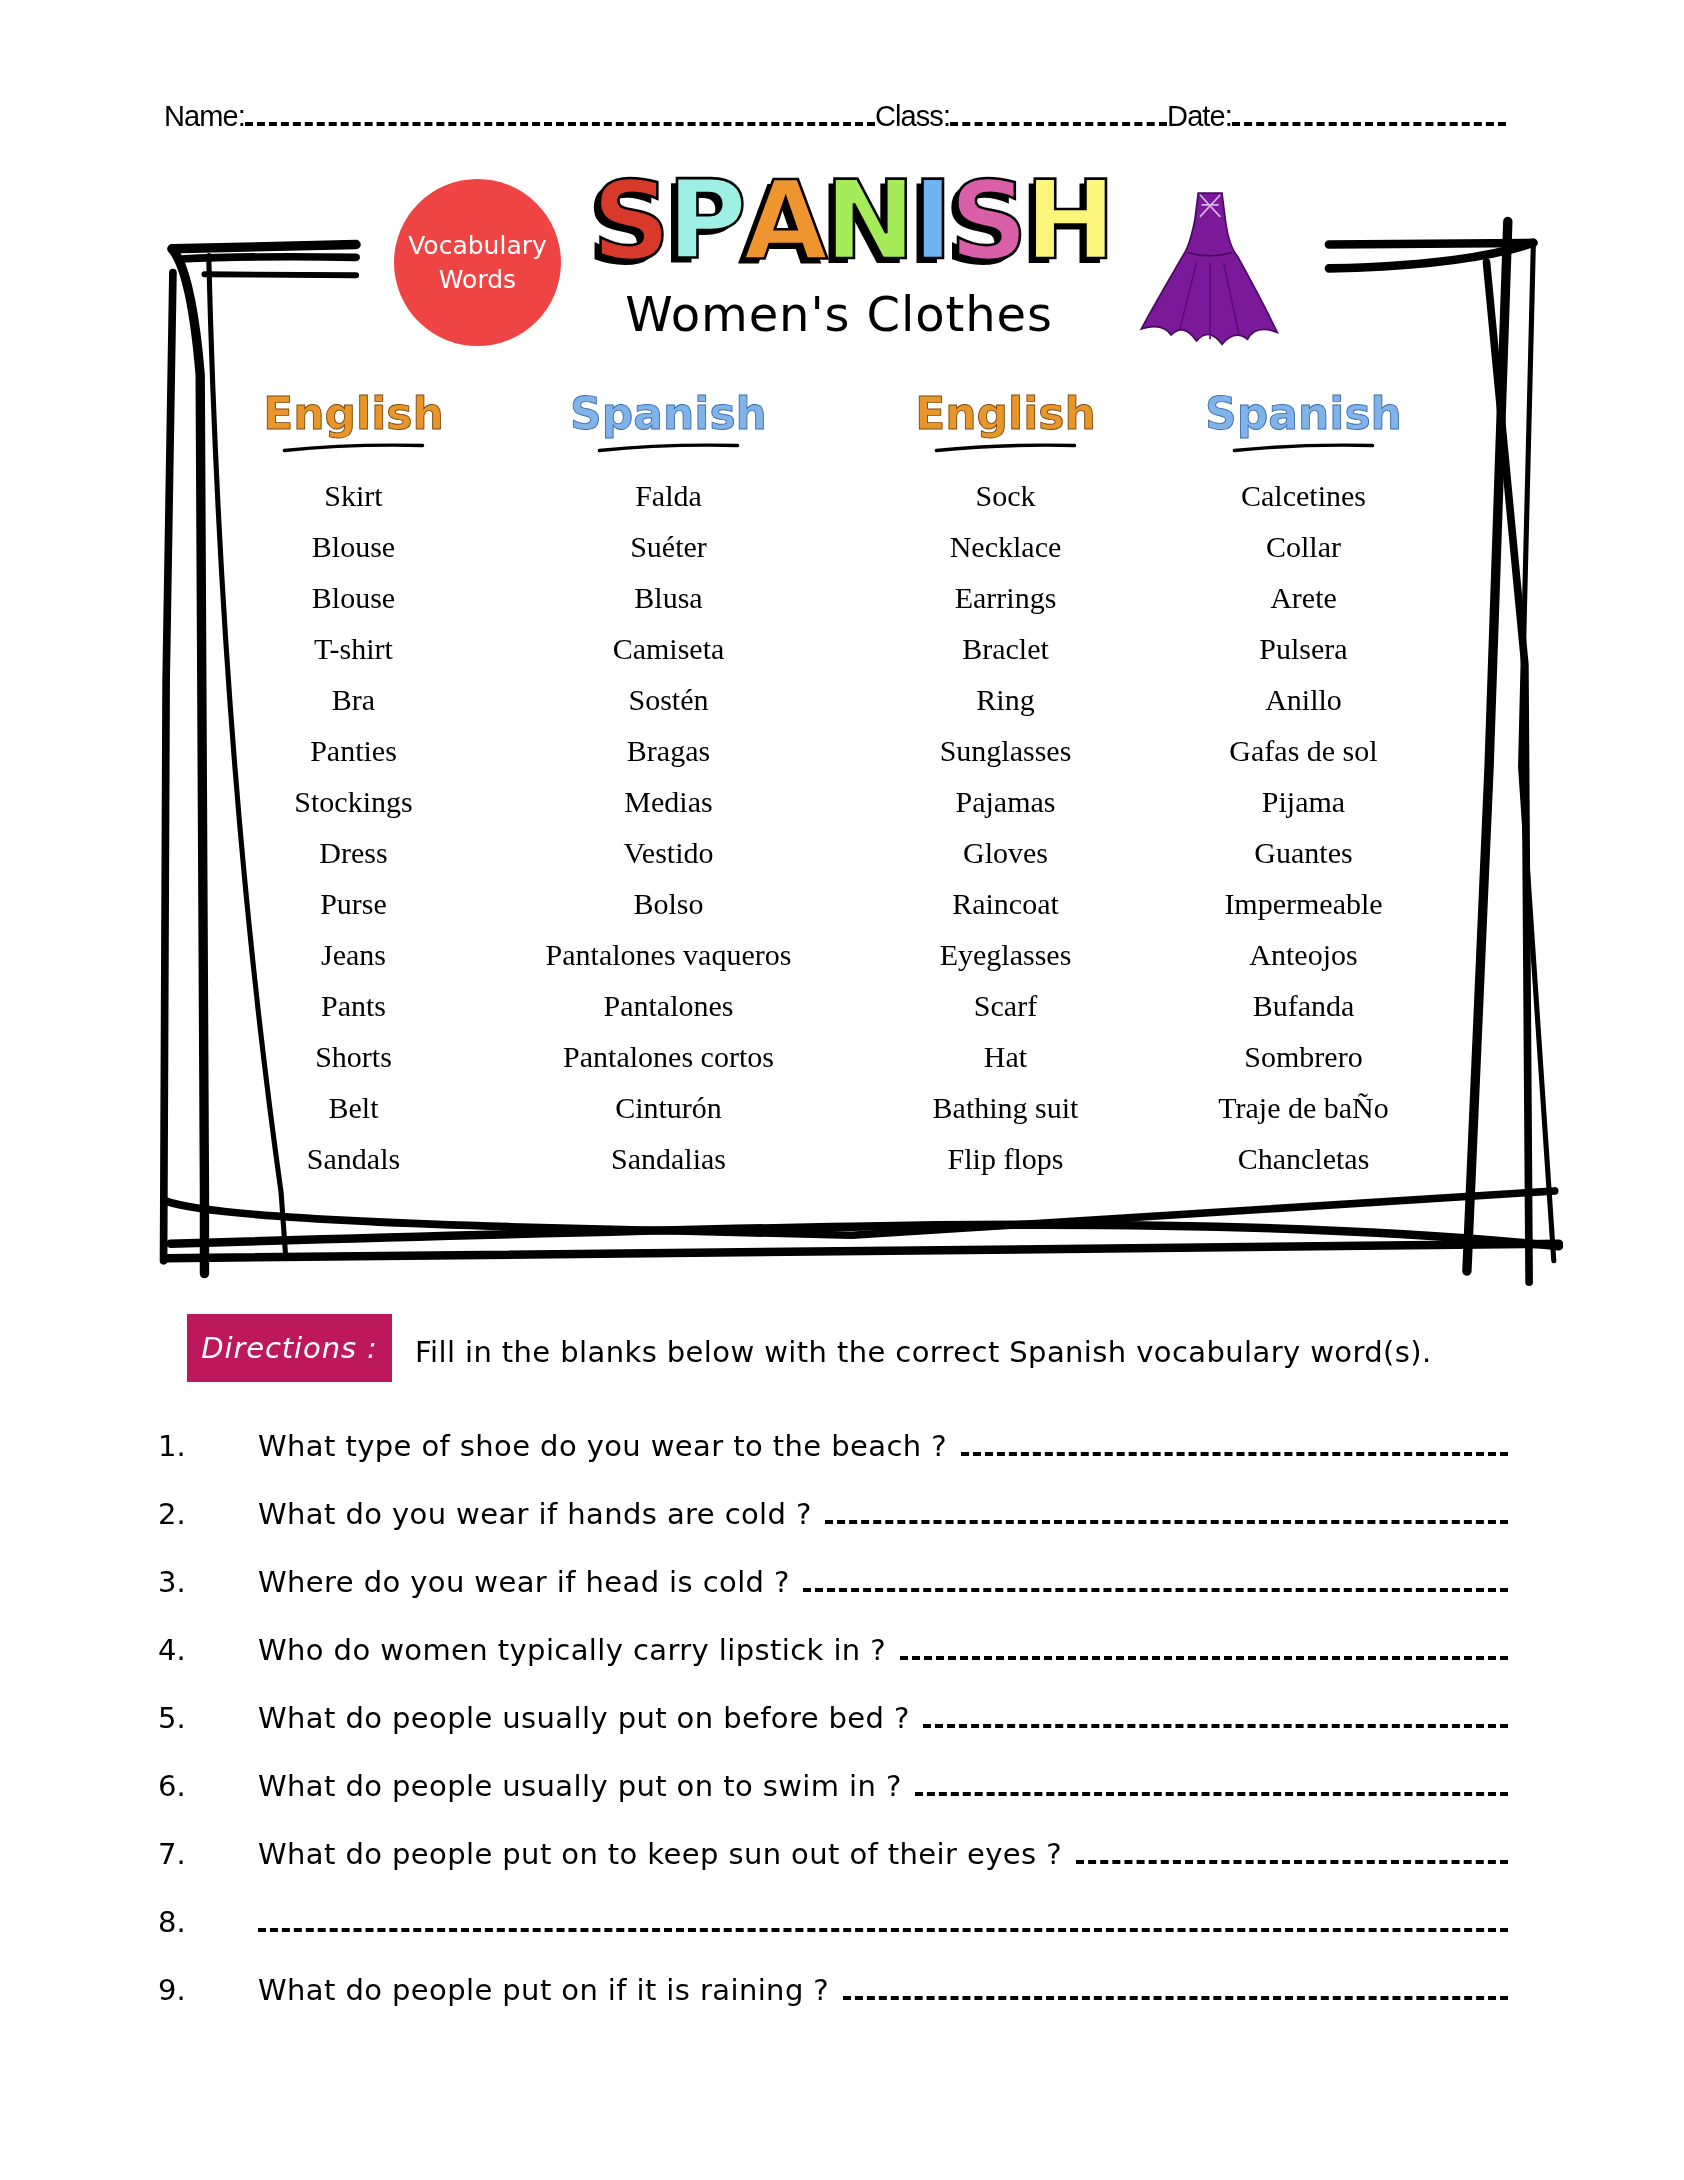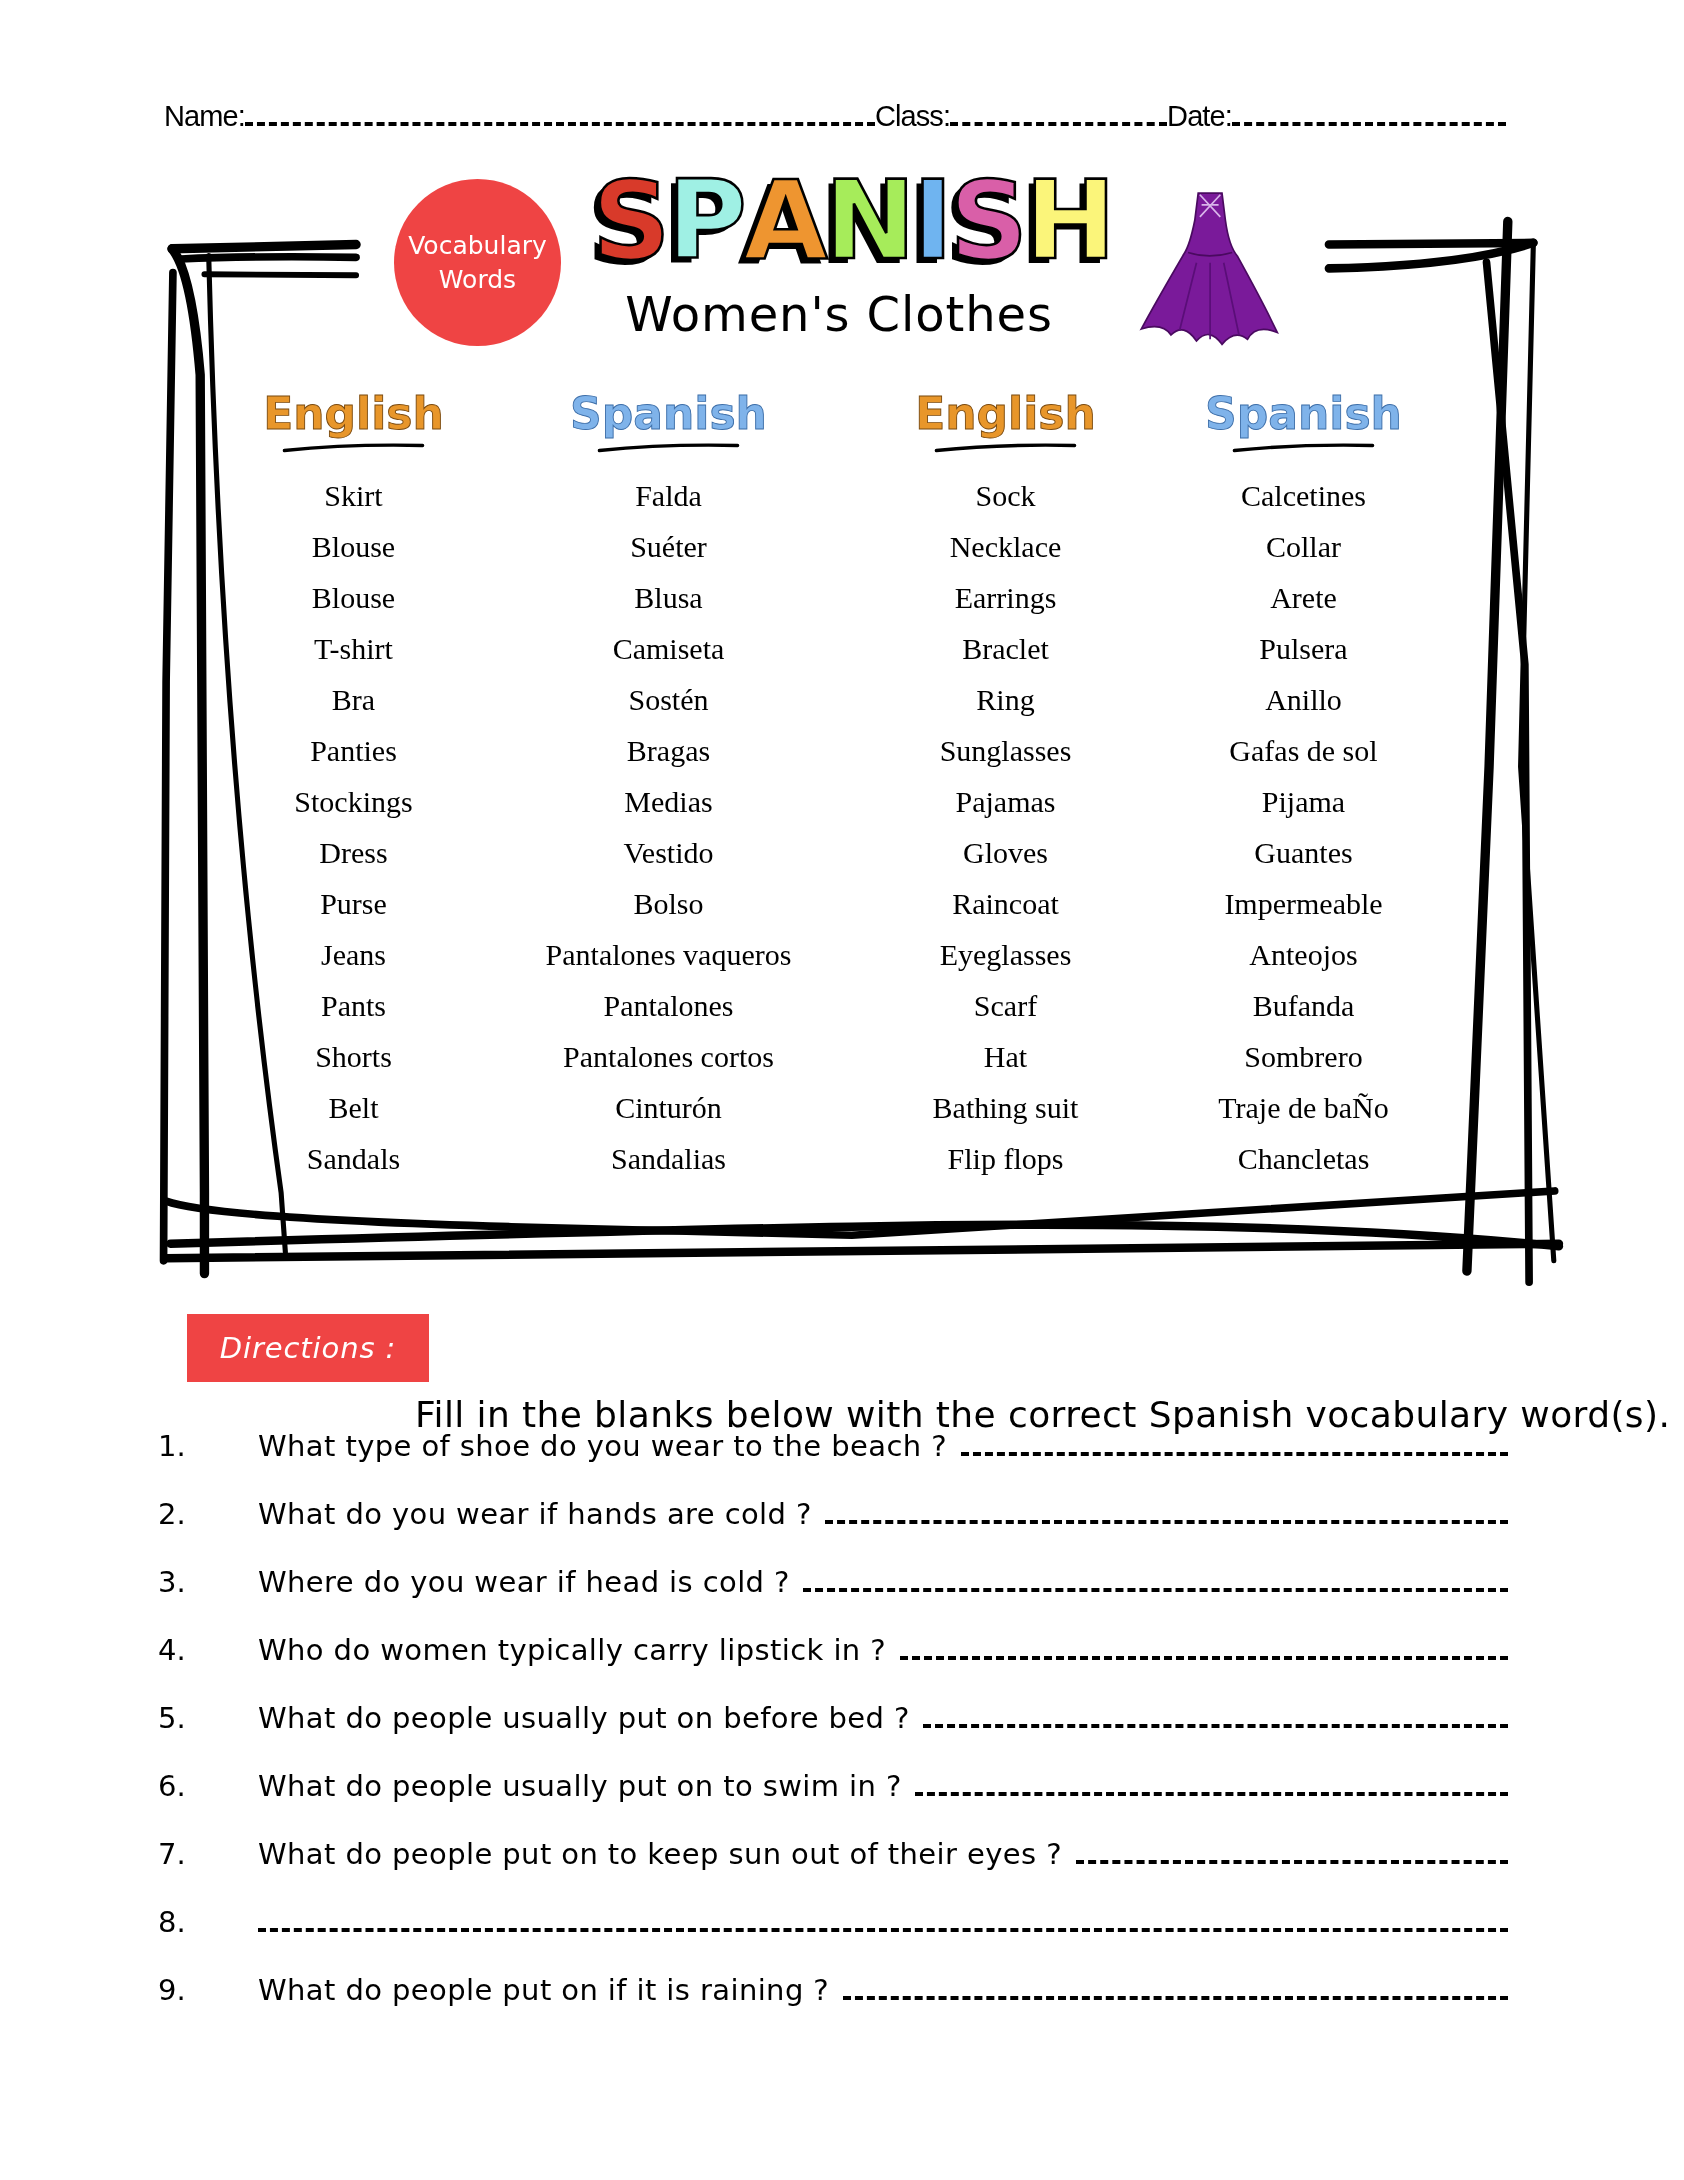--- a/index.html
+++ b/index.html
@@ -37,23 +37,23 @@
   
   .col { top:388px; width:281px; text-align:center; }
   .col-head { font-size:44px; font-weight:bold; height:51px; line-height:51px; -webkit-text-stroke:0.9px #7a4a10; }
   .col-head.en { color:#e8962a; }
   .col-head.es { color:#7fb3ea; -webkit-text-stroke:0.9px #3d6ea8; }
   .col-underline { display:block; margin:3.4px auto 0; width:145px; height:12px; }
   .word-list { margin-top:15.3px;font-family:Liberation Serif, serif; }
   .word { height:51px; line-height:51px; font-size:30px; white-space:nowrap; }
 
   
-  .dir-box { left:187px; top:1314px; width:242px; height:68px; background:#ef4444; color:#fff;
+  .dir-box { left:187px; top:1314px; width:205px; height:68px; background:#be185d; color:#fff;
              font-size:29px; line-height:68px; text-align:center; font-style:italic; letter-spacing:0.9px; }
-  .dir-text { left:415px; top:1389px; font-size:36px; line-height:51px; white-space:nowrap; letter-spacing:0.4px; }
+  .dir-text { left:415px; top:1327px; font-size:29px; line-height:51px; white-space:nowrap; letter-spacing:0.4px; }
 
   
   .q-list { left:158px; top:1412px; width:1350px; }
   .q { height:68px; display:flex; align-items:center; font-size:29px; white-space:nowrap; }
   .q-num { width:100px; flex:0 0 100px; }
   .q-text { flex:0 0 auto; padding-right:13.6px; letter-spacing:0.4px; }
   .q-blank { flex:1 1 auto; border-bottom:4.3px dashed #000; height:0; margin-top:15.3px; }
 </style>
 </head>
 <body>

